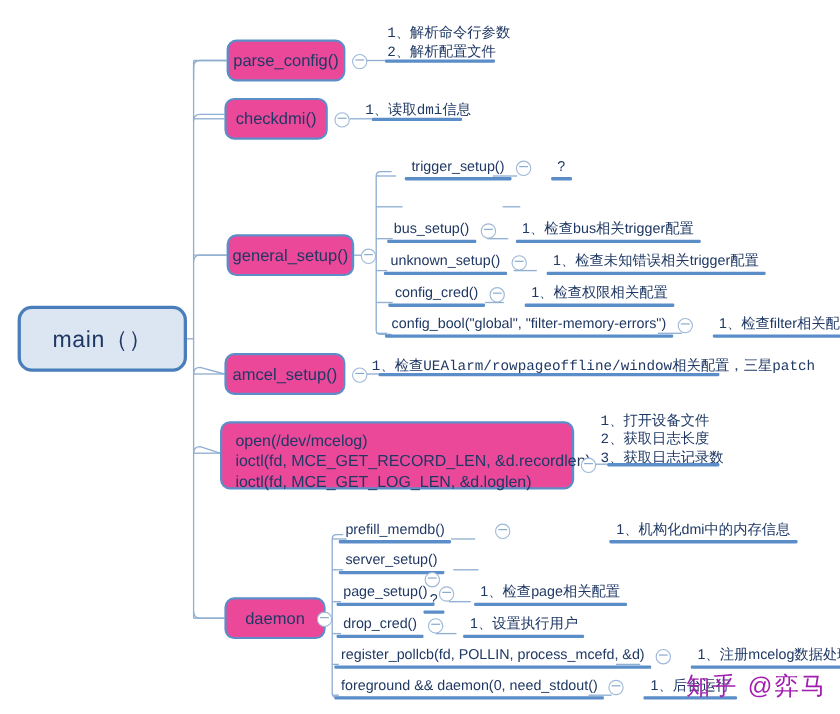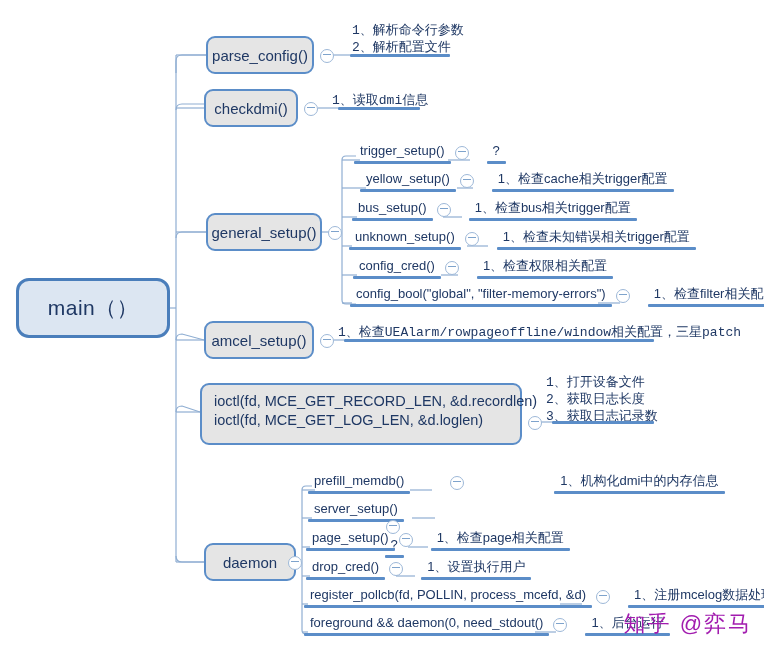--- a/index.html
+++ b/index.html
@@ -23,21 +23,21 @@
     left: 0; top: 0;
     width: 764px;
     height: 649px;
     pointer-events: none;
   }
 
   
   .node {
     position: absolute;
     box-sizing: border-box;
-    background: #e5e5e5;
+    background: #ec4899;
     border: 2px solid #5b8dc8;
     border-radius: 9px;
     color: #1f3864;
     display: flex;
     align-items: center;
     justify-content: center;
     text-align: center;
     z-index: 3;
   }
   .node.root {
@@ -241,33 +241,27 @@
   <div class="descblock" style="left:332px; top:92px;">
     <div>1、读取dmi信息</div>
   </div>
   <div class="descbar" style="left:338px; top:107px; width:82px;"></div>
 
   <div class="node branch" style="left:206px; top:213px; width:116px; height:38px;">
     <span>general_setup()</span>
   </div>
   <span class="toggle on-wire" style="left:328px; top:226px;"></span>
 
-  <div class="leaf" style="left:354px; top:143px;align-items:flex-end;">
+  <div class="leaf" style="left:368px; top:143px;align-items:flex-end;">
     <span class="seg label">trigger_setup()</span>
     <span class="toggle"></span>
     <span class="gap"></span>
     <span class="seg desc">?</span>
   </div>
 
-  <div class="leaf" style="left:360px; top:171px;">
-    <span class="seg label">yellow_setup()</span>
-    <span class="toggle"></span>
-    <span class="gap"></span>
-    <span class="seg desc">1、检查cache相关trigger配置</span>
-  </div>
 
   <div class="leaf" style="left:352px; top:200px;">
     <span class="seg label">bus_setup()</span>
     <span class="toggle"></span>
     <span class="gap"></span>
     <span class="seg desc">1、检查bus相关trigger配置</span>
   </div>
 
   <div class="leaf" style="left:349px; top:229px;">
     <span class="seg label">unknown_setup()</span>
@@ -293,20 +287,21 @@
   <div class="node branch" style="left:204px; top:321px; width:110px; height:38px;">
     <span>amcel_setup()</span>
   </div>
   <span class="toggle on-wire" style="left:320px; top:334px;"></span>
   <div class="descblock" style="left:338px; top:324px;">
     <div>1、检查UEAlarm/rowpageoffline/window相关配置，三星patch</div>
   </div>
   <div class="descbar" style="left:344px; top:339px; width:310px;"></div>
 
   <div class="node multiline" style="left:200px; top:383px; width:322px; height:62px;">
+    <span class="ln">open(/dev/mcelog)</span>
     <span class="ln">ioctl(fd, MCE_GET_RECORD_LEN, &amp;d.recordlen)</span>
     <span class="ln">ioctl(fd, MCE_GET_LOG_LEN, &amp;d.loglen)</span>
   </div>
   <span class="toggle on-wire" style="left:528px; top:416px;"></span>
   <div class="descblock" style="left:546px; top:374px;">
     <div>1、打开设备文件</div>
     <div>2、获取日志长度</div>
     <div>3、获取日志记录数</div>
   </div>
   <div class="descbar" style="left:552px; top:421px; width:102px;"></div>

